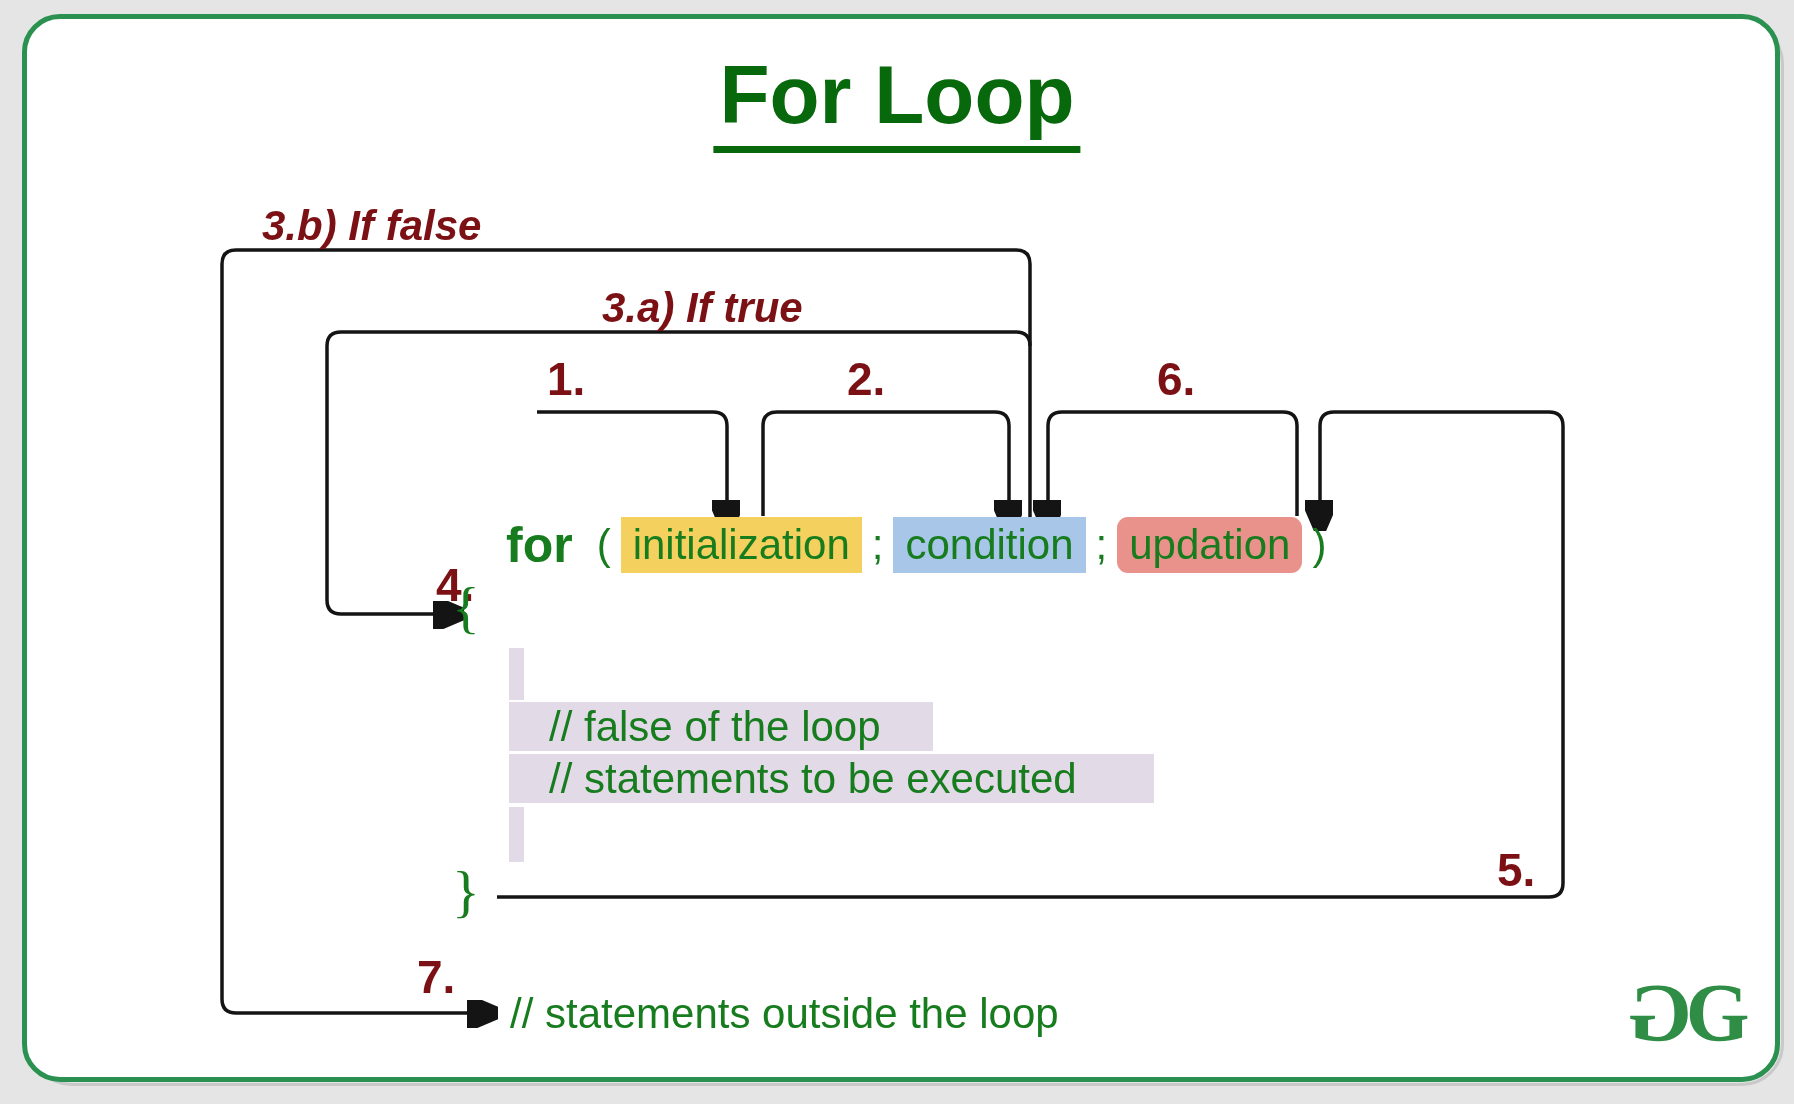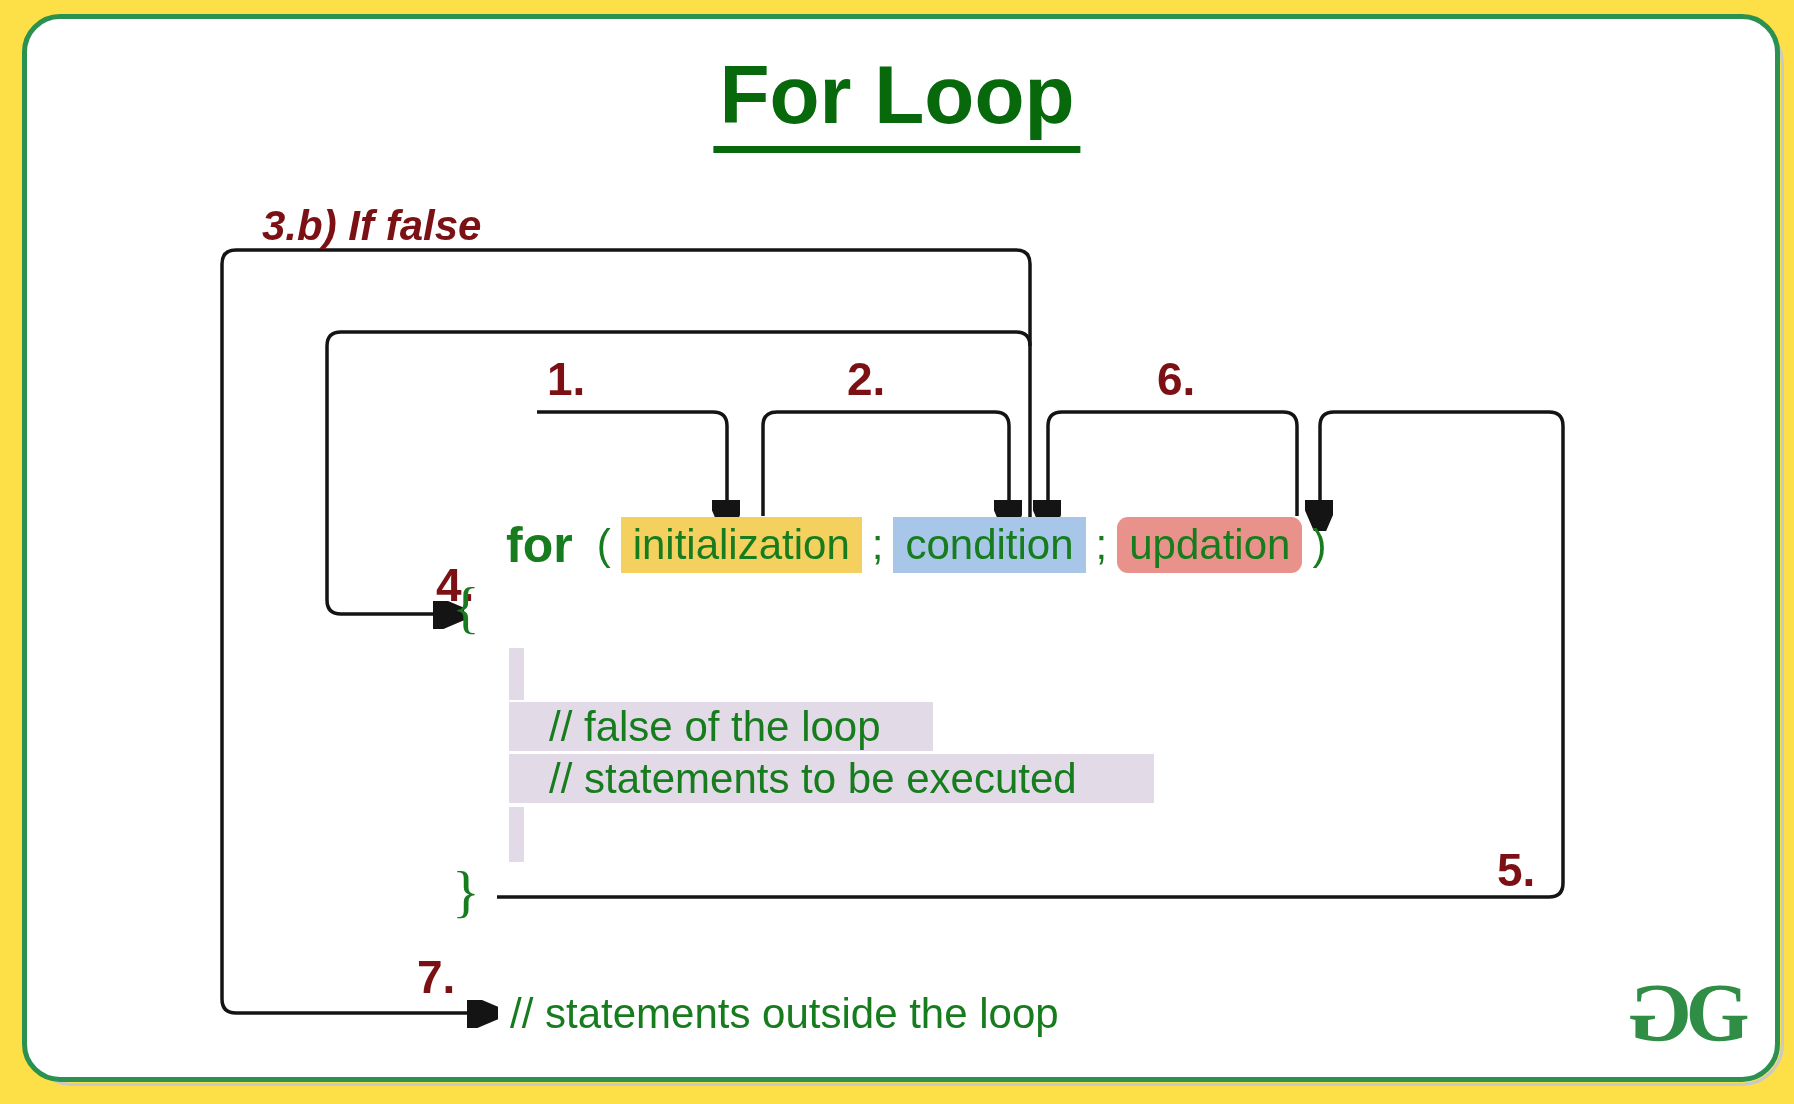--- a/index.html
+++ b/index.html
@@ -1,21 +1,21 @@
 <!DOCTYPE html>
 <html style="--green-border: #2a9150; --green-title: #07690b; --green-code: #177c1e; --maroon: #7b1115; --line: #141414; --hl-yellow: #f4d15f; --hl-blue: #a8c6e8; --hl-red: #e9928c; --hl-lavender: #e3dae8; --logo-green: #2f8d46;"><head>
 <meta charset="utf-8">
 <style>
   :root{
     --green-border:#2a9150; --green-title:#07690b; --green-code:#177c1e;
     --maroon:#7b1115; --line:#141414; --hl-yellow:#f4d15f; --hl-blue:#a8c6e8;
     --hl-red:#e9928c; --hl-lavender:#e3dae8; --logo-green:#2f8d46; --shadow:#c9c9c9;
   }
   html,body{margin:0;padding:0;background:#ffffff;}
-  .canvas{position:relative;width:1794px;height:1104px;background:#fde047;overflow:hidden;
+  .canvas{position:relative;width:1794px;height:1104px;background:#e5e5e5;overflow:hidden;
           font-family:"Liberation Sans",sans-serif;}
   .border-shadow{position:absolute;left:30px;top:22px;width:1748px;height:1058px;
           border:3px solid var(--shadow);border-radius:42px;}
   .border-green{position:absolute;left:22px;top:14px;width:1748px;height:1058px;
           border:5px solid var(--green-border);border-radius:38px;background:#fff;}
   .title{position:absolute;left:50%;transform:translateX(-50%);top:48px;margin:0;
          font-size:82px;font-weight:bold;color:var(--green-title);
          border-bottom:7px solid var(--green-title);padding:0 6px 4px 6px;white-space:nowrap;}
   svg.lines{position:absolute;left:0;top:0;width:1794px;height:1104px;pointer-events:none;}
   svg.lines path{fill:none;stroke:var(--line);stroke-width:3.5px;}
@@ -60,20 +60,21 @@
     </defs>
     <path d="M 1030 527 L 1030 264 Q 1030 250 1016 250 L 236 250 Q 222 250 222 264 L 222 999 Q 222 1013 236 1013 L 494 1013" marker-end="url(#arrow)"></path>
     <path d="M 1030 346 Q 1030 332 1016 332 L 341 332 Q 327 332 327 346 L 327 600 Q 327 614 341 614 L 460 614" marker-end="url(#arrow)"></path>
     <path d="M 537 412 L 713 412 Q 727 412 727 426 L 727 527" marker-end="url(#arrow)"></path>
     <path d="M 763 516 L 763 426 Q 763 412 777 412 L 995 412 Q 1009 412 1009 426 L 1009 527" marker-end="url(#arrow)"></path>
     <path d="M 1297 516 L 1297 426 Q 1297 412 1283 412 L 1062 412 Q 1048 412 1048 426 L 1048 527" marker-end="url(#arrow)"></path>
     <path d="M 497 897 L 1549 897 Q 1563 897 1563 883 L 1563 426 Q 1563 412 1549 412 L 1334 412 Q 1320 412 1320 426 L 1320 527" marker-end="url(#arrow)"></path>
   </svg>
 
   <span class="lbl med" style="left:262px;top:202px;">3.b) If false</span>
+  <span class="lbl med" style="left:602px;top:284px;">3.a) If true</span>
   <span class="lbl big" style="left:547px;top:352px;">1.</span>
   <span class="lbl big" style="left:847px;top:352px;">2.</span>
   <span class="lbl big" style="left:1157px;top:352px;">6.</span>
   <span class="lbl big" style="left:436px;top:558px;">4.</span>
   <span class="lbl big" style="left:1497px;top:843px;">5.</span>
   <span class="lbl big" style="left:417px;top:950px;">7.</span>
 
   <div class="forline">
     <span class="kw">for</span>
     <span class="tok">(</span>

